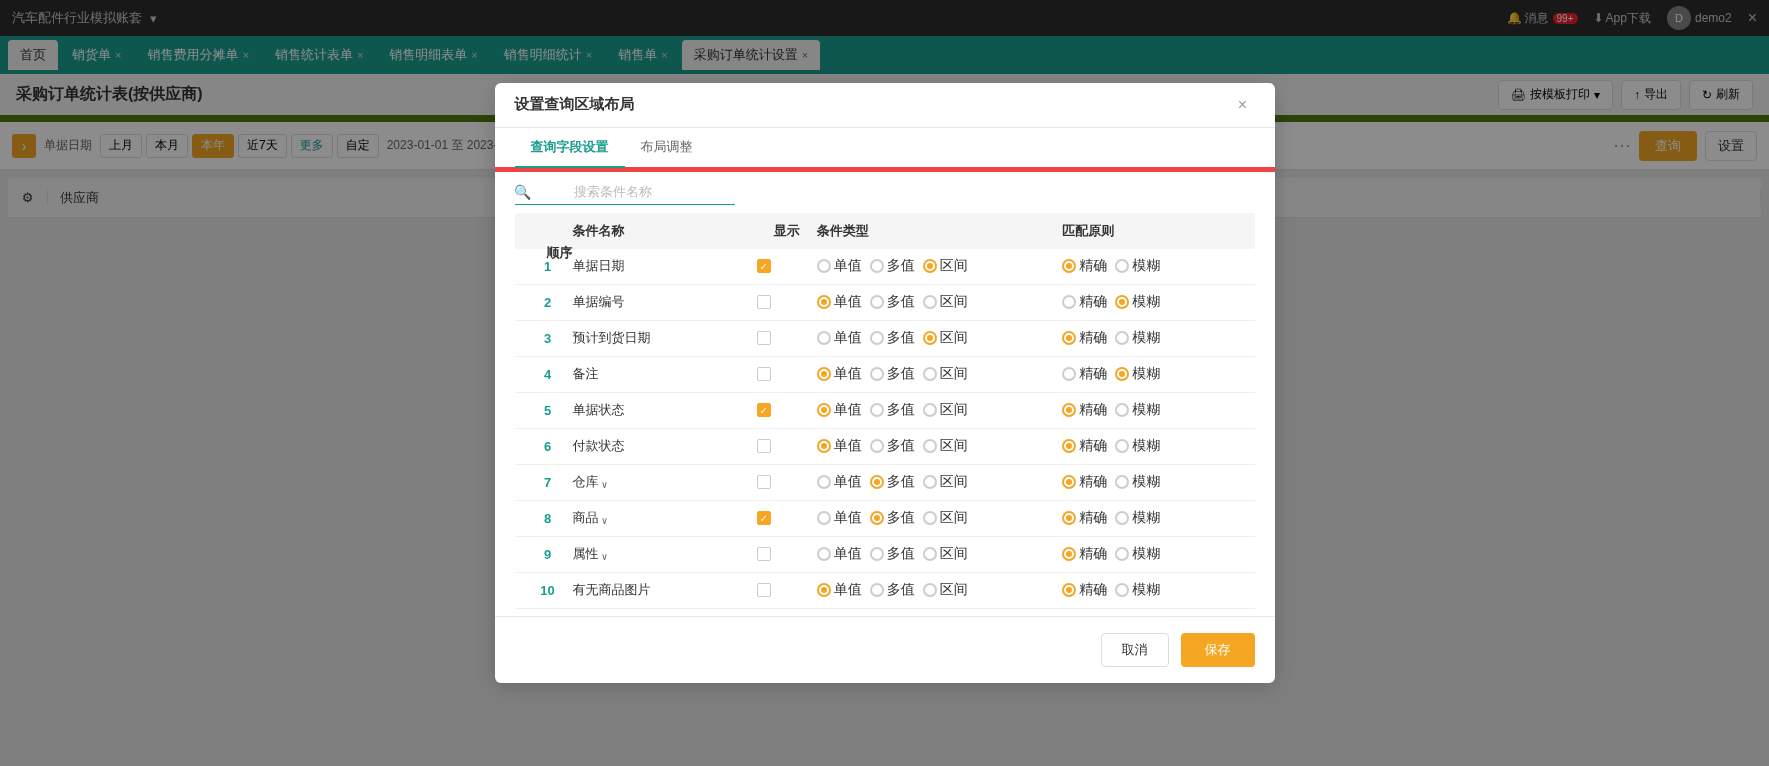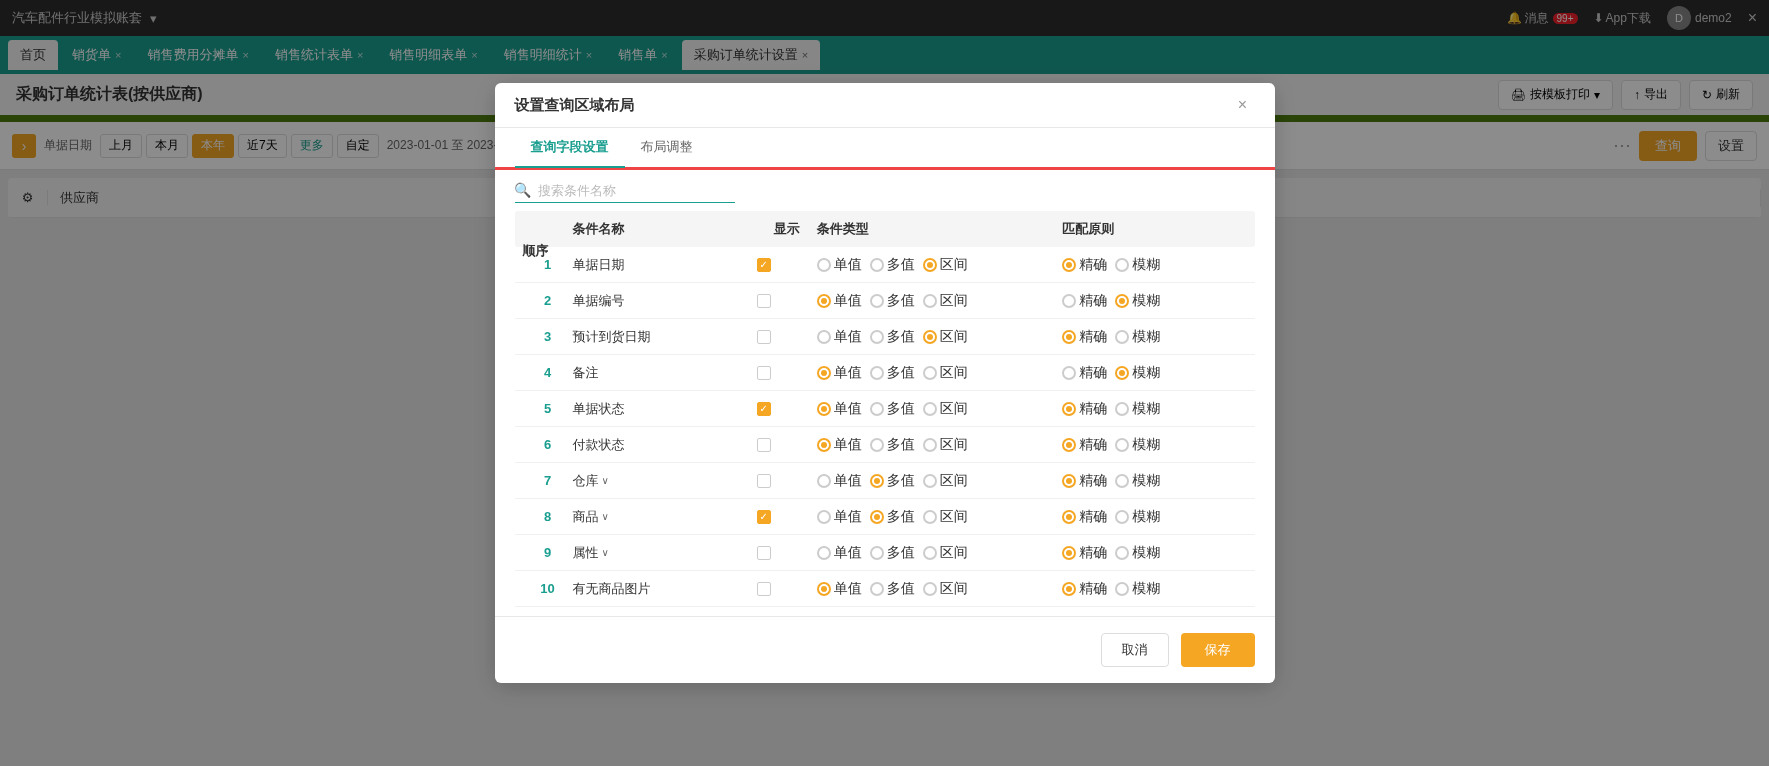--- a/index.html
+++ b/index.html
@@ -174,21 +174,21 @@
     .dialog-title { font-size: 15px; font-weight: bold; color: #333; }
     .dialog-close {
       width: 24px; height: 24px;
       border: none; background: none;
       cursor: pointer; font-size: 16px; color: #999;
       display: flex; align-items: center; justify-content: center;
     }
     .dialog-tabs {
       display: flex;
       padding: 0 20px;
-      border-bottom: 3px solid #ef4444;
+      border-bottom: 5px solid #ef4444;
       gap: 0;
     }
     .dialog-tab {
       height: 40px;
       padding: 0 16px;
       cursor: pointer;
       font-size: 13px;
       color: #666;
       display: flex;
       align-items: center;
@@ -210,20 +210,21 @@
       padding-bottom: 4px;
       width: 220px;
       gap: 6px;
     }
     .search-icon { color: #999; font-size: 14px; }
     .search-input {
       border: none; outline: none;
       font-size: 13px; color: #0f766e;
       background: transparent;
       width: 180px;
+      margin-left: 36px;
     }
     .search-input::placeholder { color: #bbb; }
 
     
     .fields-table {
       flex: 1;
       overflow-y: auto;
       padding: 0 20px;
     }
     .fields-table-header {
@@ -231,21 +232,21 @@
       align-items: center;
       height: 36px;
       background: #f5f5f5;
       border-radius: 3px;
       font-size: 13px;
       color: #333;
       font-weight: bold;
       padding: 0 8px;
       position: sticky; top: 0; z-index: 1;
     }
-    .ft-col-order { width: 50px; text-align: left; margin-top: 44px; }
+    .ft-col-order { width: 50px; text-align: right; margin-top: 44px; }
     .ft-col-name { flex: 1.5; }
     .ft-col-display { width: 60px; text-align: center; }
     .ft-col-type { flex: 2; display: flex; align-items: center; gap: 4px; }
     .ft-col-match { flex: 1.5; display: flex; align-items: center; gap: 4px; }
 
     .fields-row {
       display: flex;
       align-items: center;
       height: 36px;
       border-bottom: 1px solid #f0f0f0;
@@ -310,21 +311,21 @@
       height: 34px; padding: 0 24px;
       background: #f5a623; color: white;
       border: none; border-radius: 4px; cursor: pointer; font-size: 13px;
     }
 
     
     .fields-table::-webkit-scrollbar { width: 6px; }
     .fields-table::-webkit-scrollbar-track { background: #f5f5f5; }
     .fields-table::-webkit-scrollbar-thumb { background: #ccc; border-radius: 3px; }
 
-    .name-with-arrow { display: flex; align-items: center; gap: 3px; }
+    .name-with-arrow { display: flex; align-items: flex-end; gap: 3px; font-family: Liberation Mono, monospace; }
     .arrow-down { font-size: 10px; color: #666; }
   </style>
 </head>
 <body>
 
 <div class="top-bar">
   <div class="top-bar-left">
     <span>汽车配件行业模拟账套</span>
     <span style="cursor:pointer;">▾</span>
   </div>

